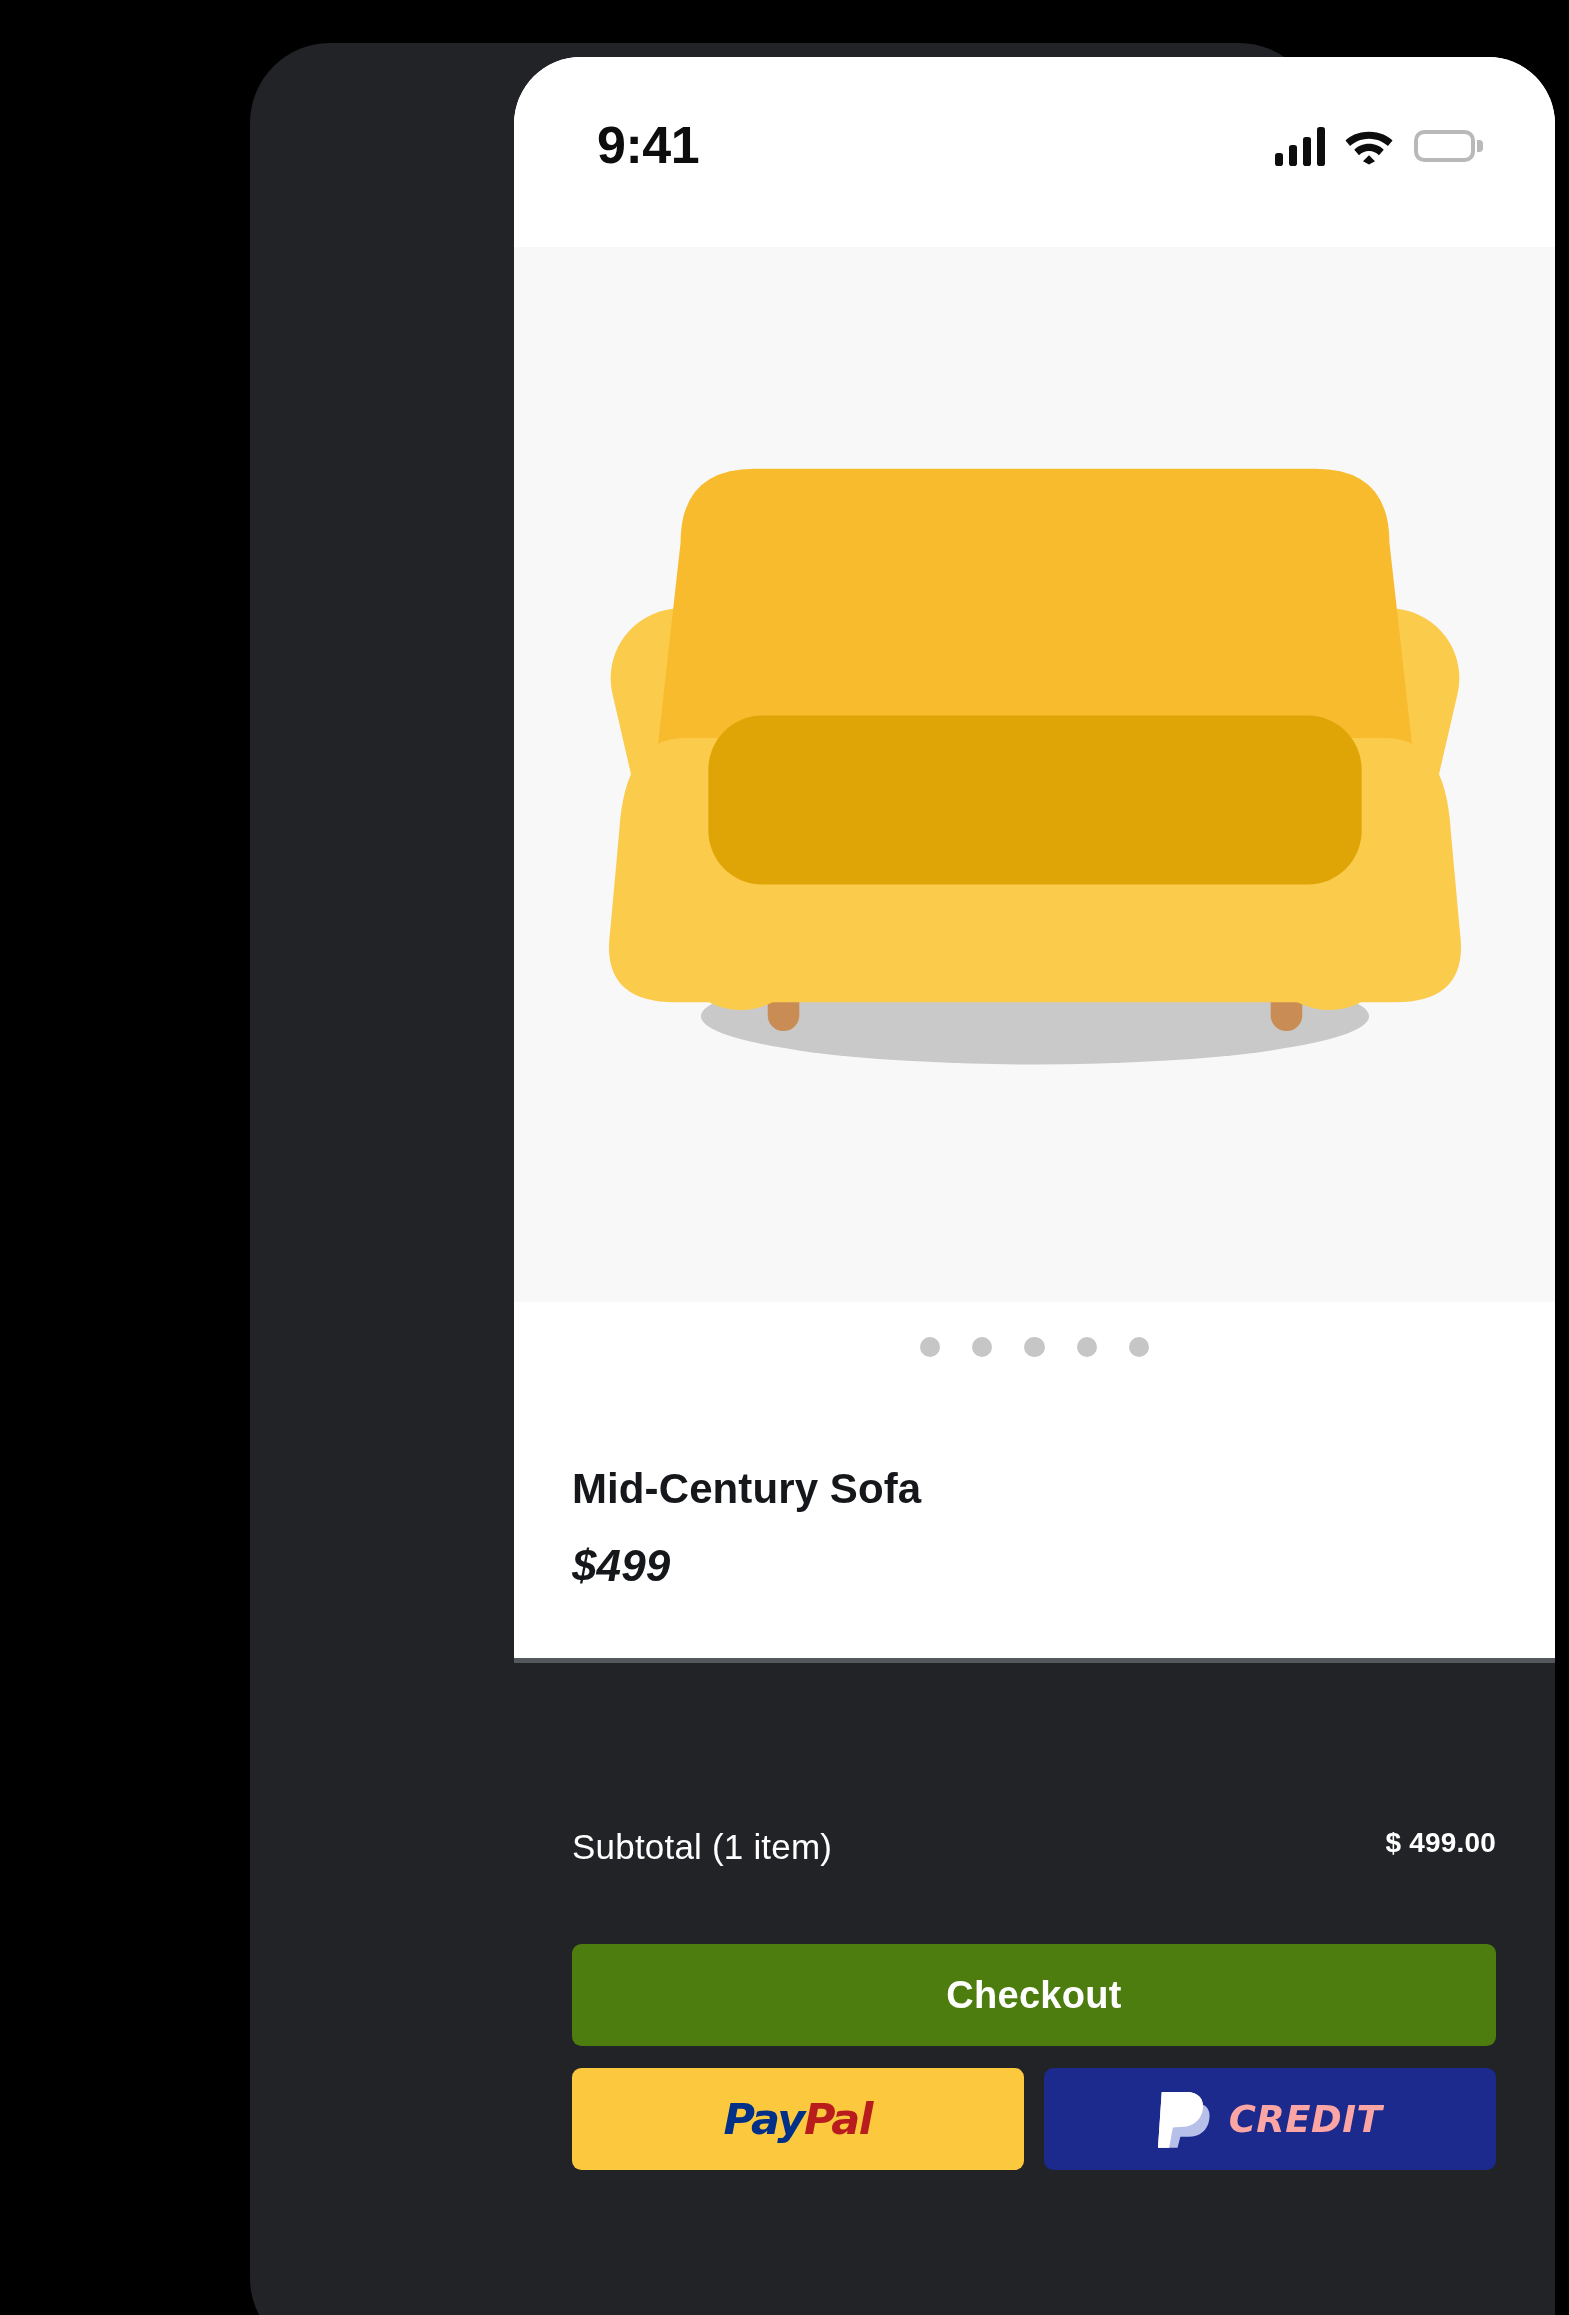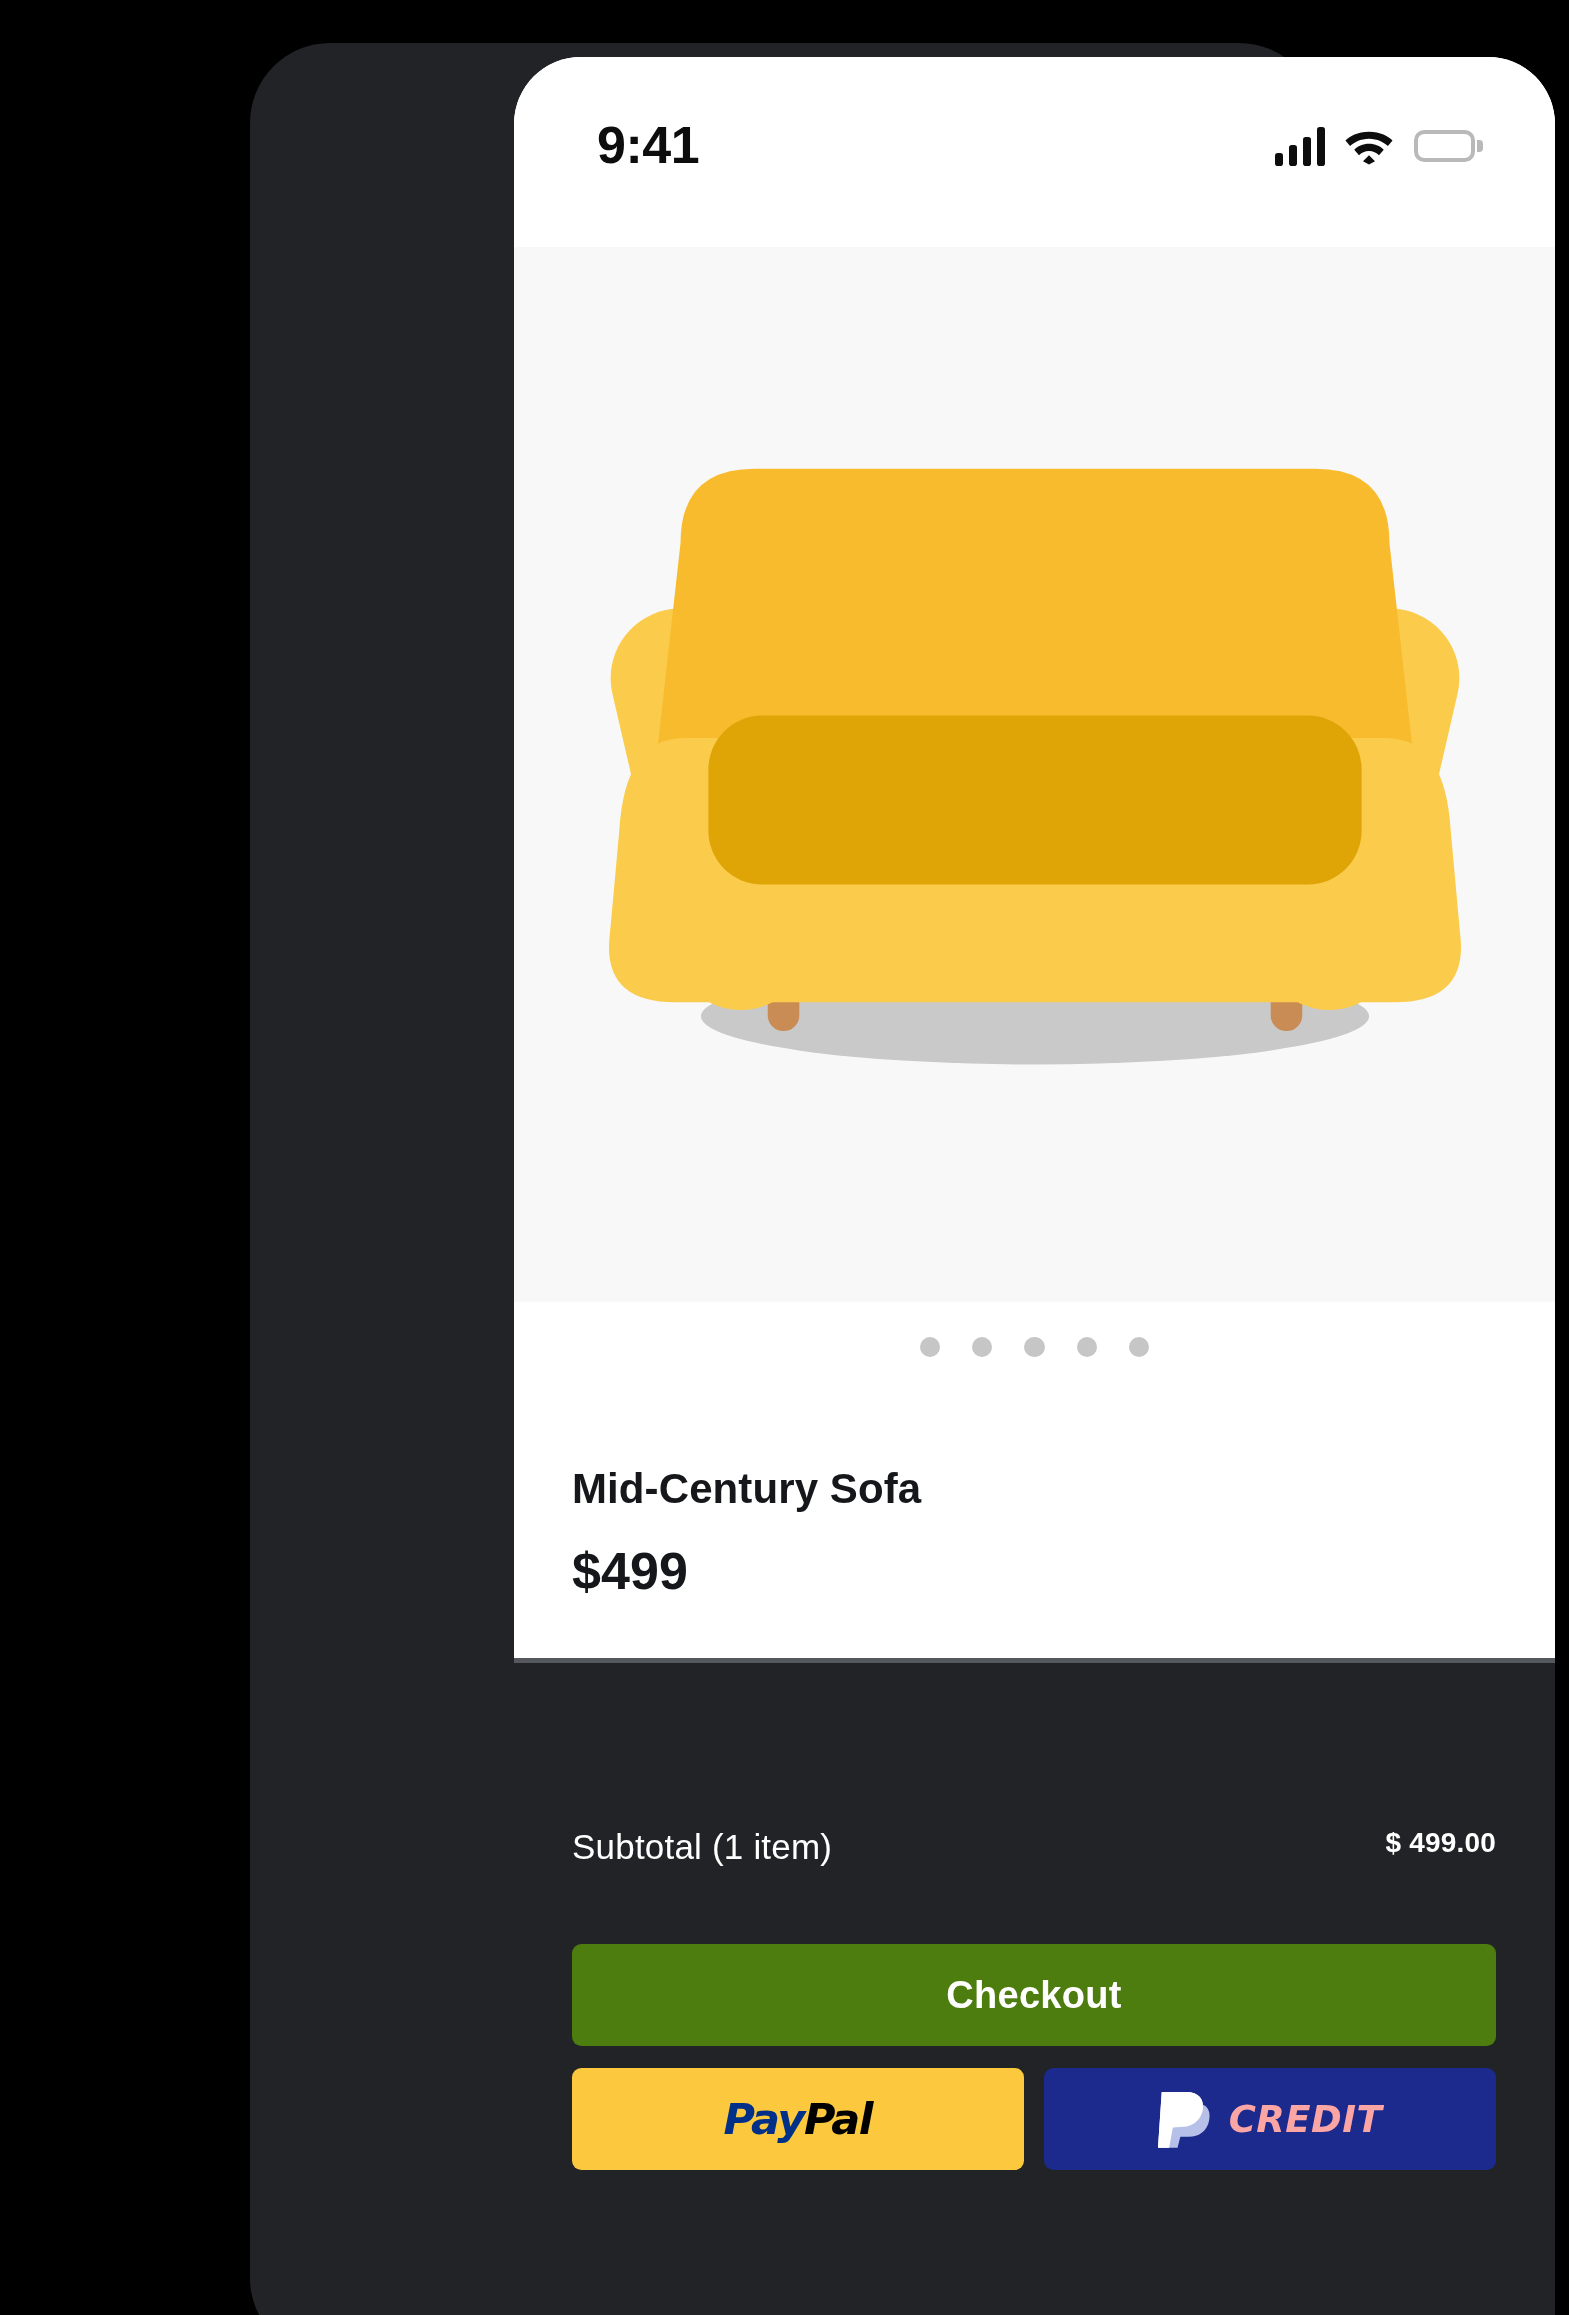--- a/index.html
+++ b/index.html
@@ -123,24 +123,25 @@
     top:1408px;
     font-size:42px;
     font-weight:700;
     color:#15171a;
     letter-spacing:0.1px;
   }
   #product-price{
     position:absolute;
     left:58px;
     top:1484px;
-    font-size:52px;
+    font-size:44px;
     font-weight:700;
     color:#15171a;
     letter-spacing:0.1px;
+    font-style:italic;
   }
 
   
   #card-divider{
     position:absolute;
     left:264px;
     top:1615px;
     width:1041px;
     height:4.6px;
     background:#55585c;
@@ -229,21 +230,21 @@
     cursor:pointer;
   }
   .pp-wordmark{
     font-family:"DejaVu Sans", sans-serif;
     font-size:43px;
     font-weight:700;
     font-style:italic;
     letter-spacing:-1.4px;
   }
   .pp-pay{ color:#003087; }
-  .pp-pal{ color:#000000; }
+  .pp-pal{ color:#b91c1c; }
   .credit-text{
     color:#fca5a5;
     font-family:"DejaVu Sans", sans-serif;
     font-size:37px;
     font-weight:700;
     font-style:italic;
     letter-spacing:0.5px;
   }
 </style>
 </head>

